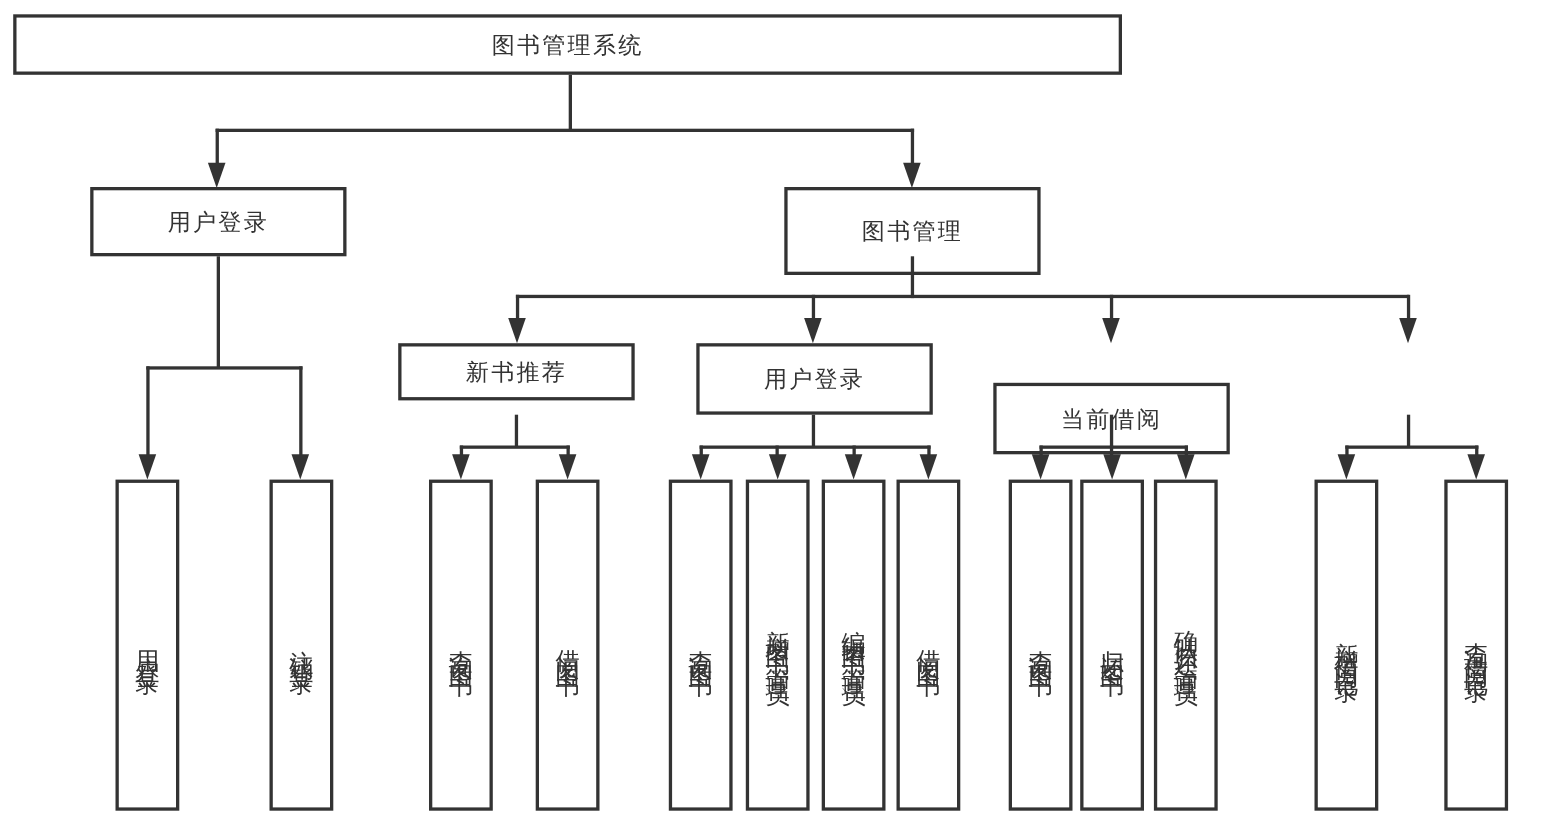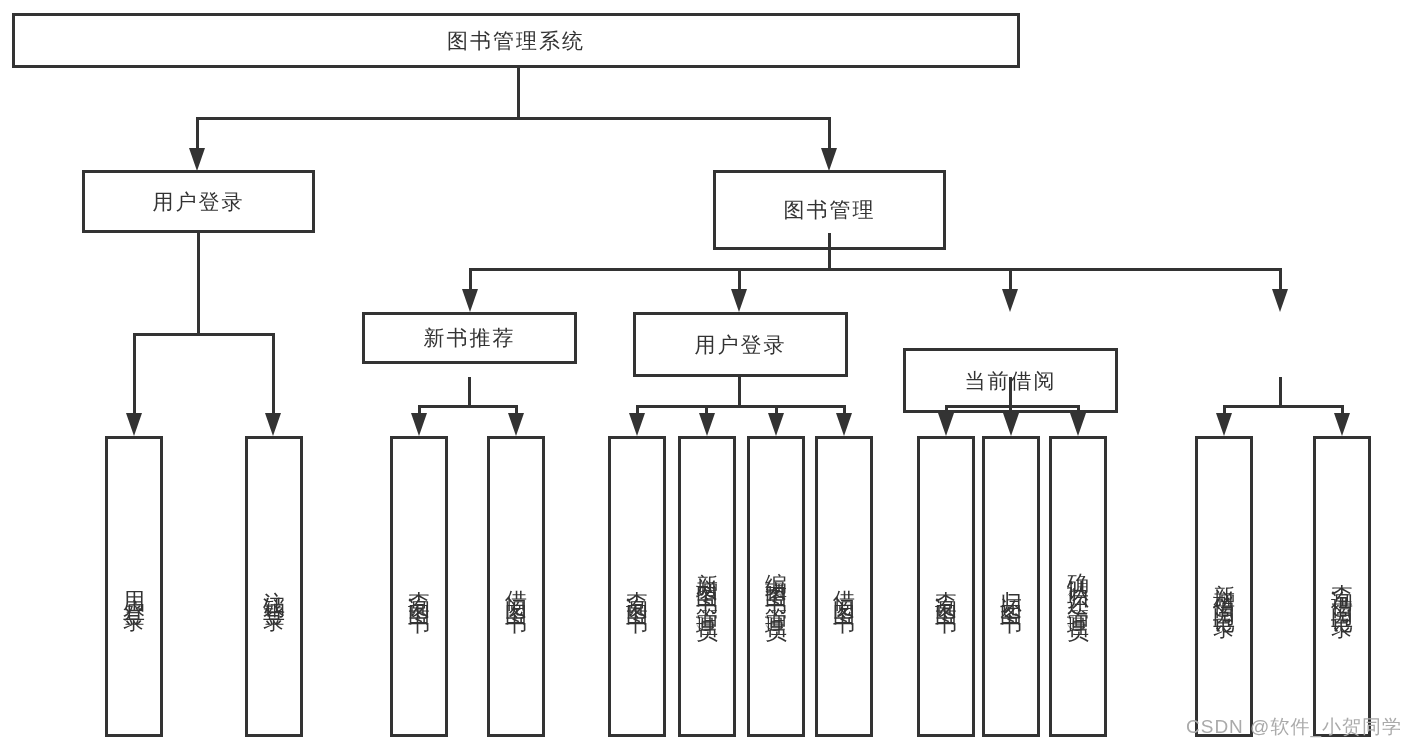--- a/index.html
+++ b/index.html
@@ -145,15 +145,14 @@
     <span class="vtext">确认归还（管理员）</span>
   </div>
 
   <div class="box vbox" style="left:1195px;top:436px;width:58px;height:301px;">
     <span class="vtext">新增借阅记录</span>
   </div>
   <div class="box vbox" style="left:1313px;top:436px;width:58px;height:301px;">
     <span class="vtext">查询借阅记录</span>
   </div>
 
-  <div class="watermark">CSDN @软件_小贺同学</div>
 
 </div>
 
 </body></html>

